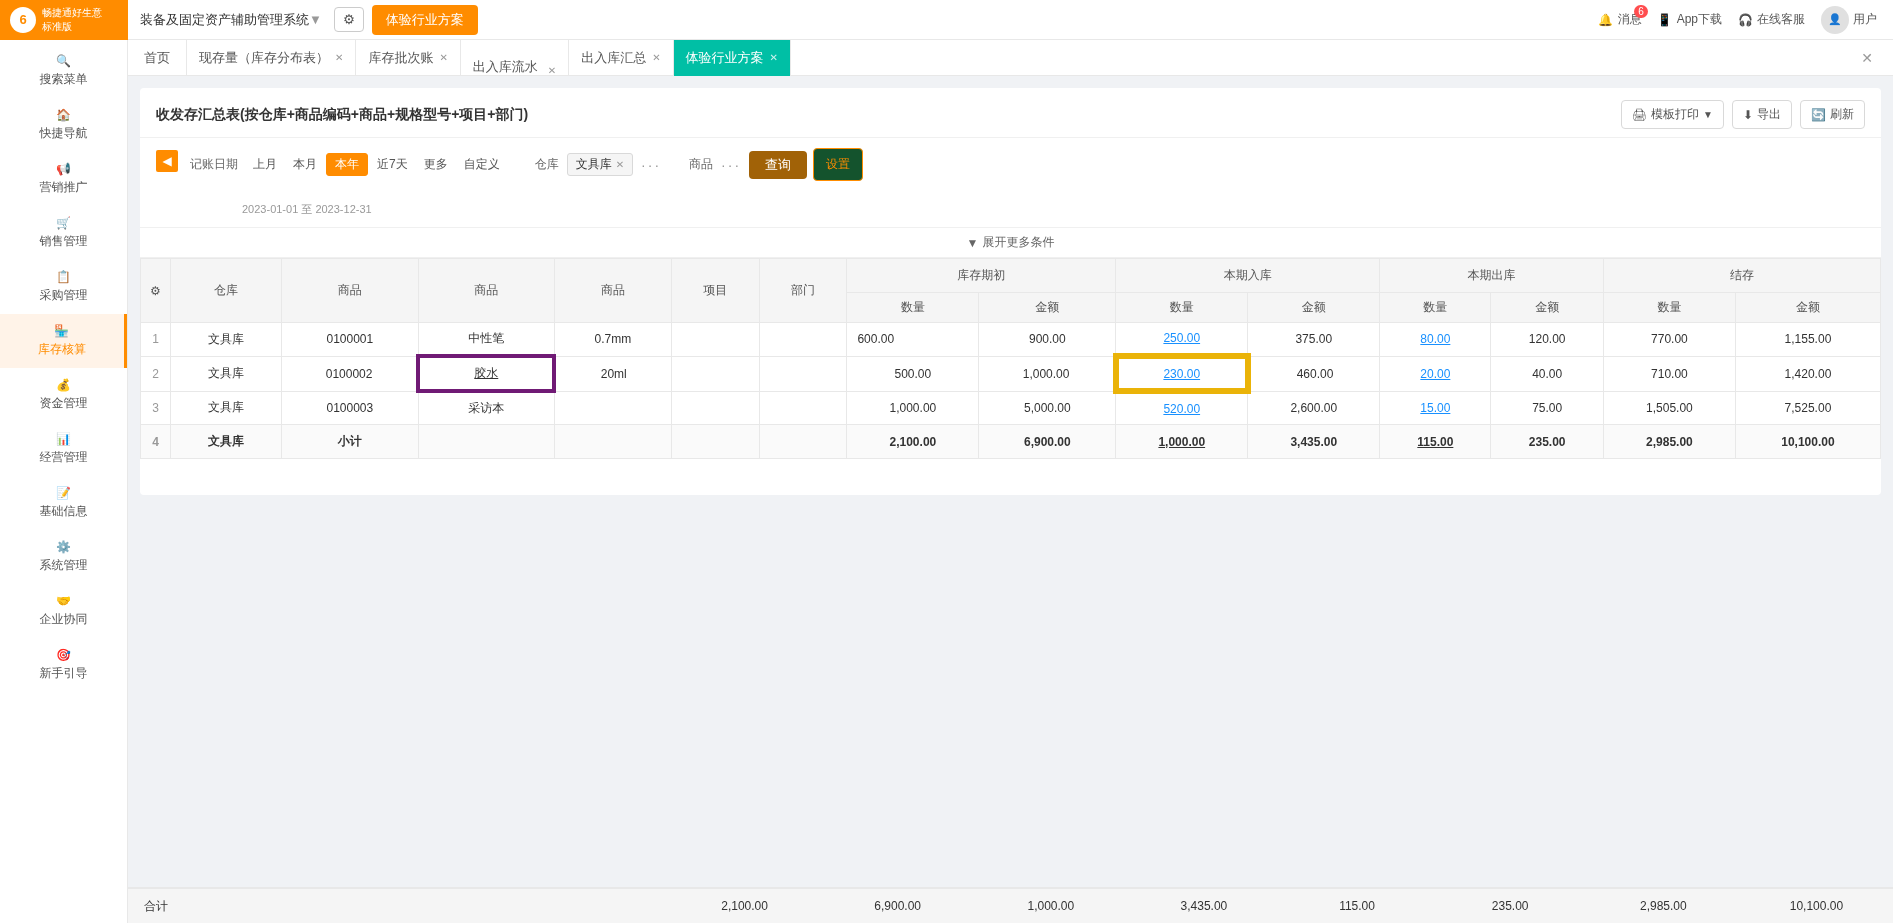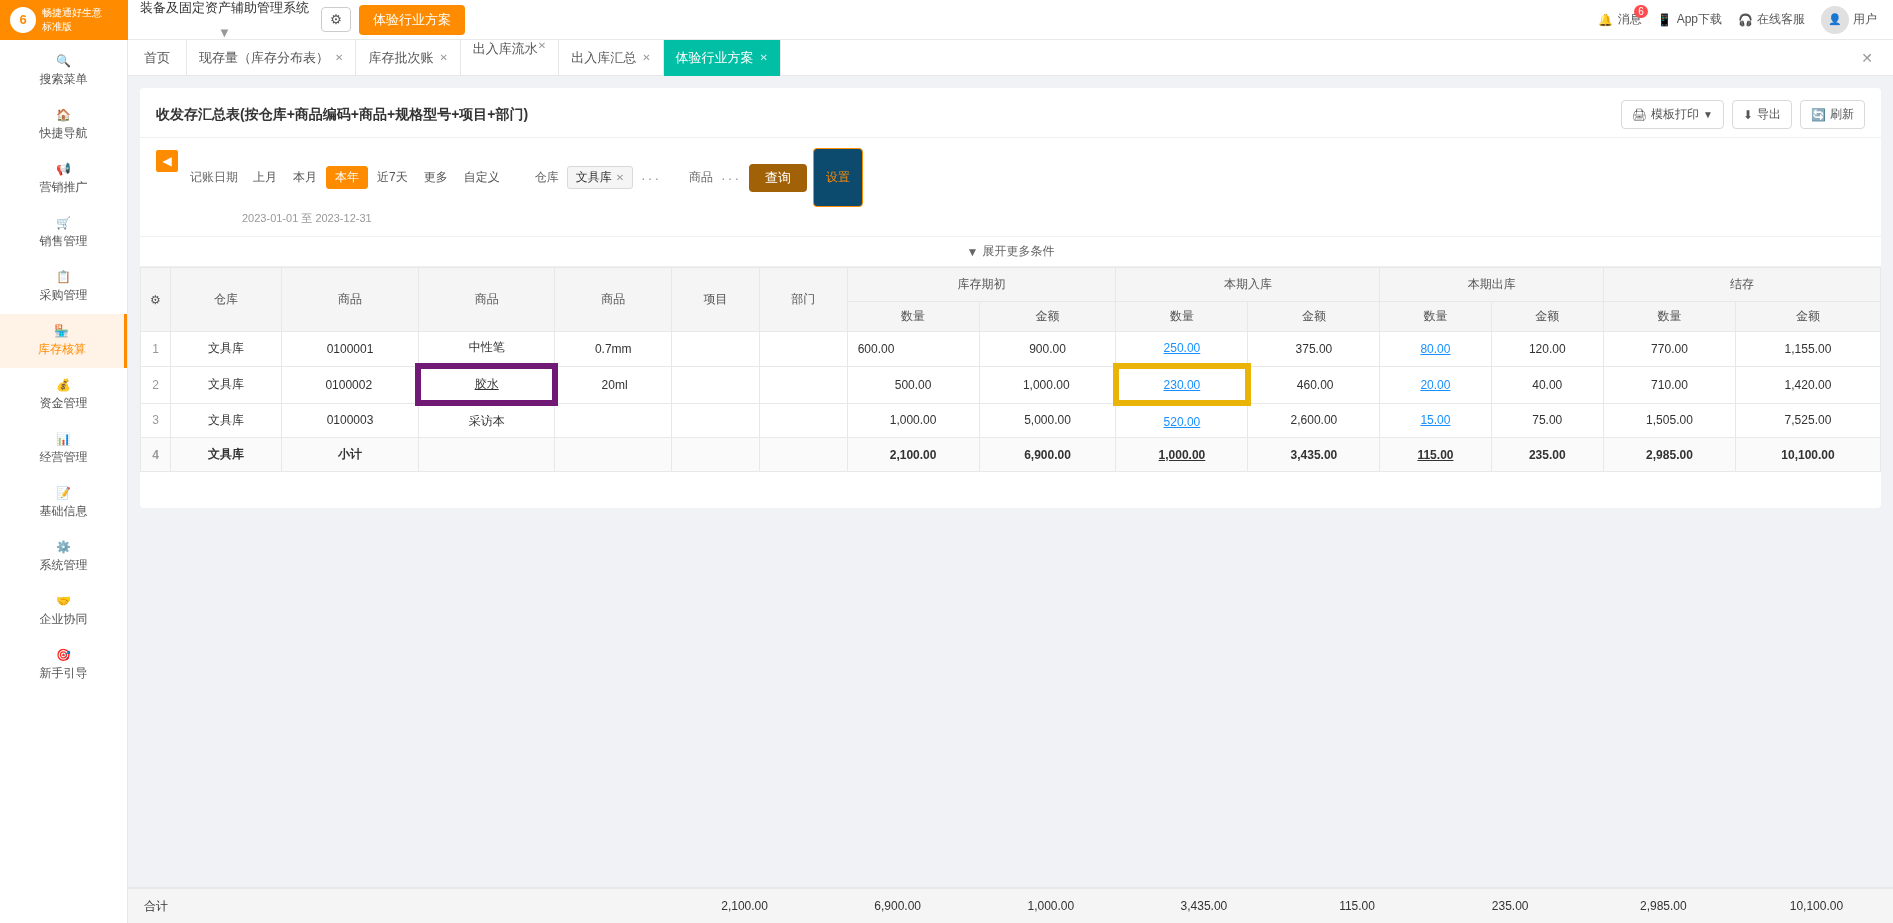--- a/index.html
+++ b/index.html
@@ -13,21 +13,21 @@
 <body>
 
 <div style="display:flex; align-items:center; height:40px; background:#fff; border-bottom:1px solid #e8e8e8;">
   <div style="display:flex;align-items:center;width:128px;background:#ff8c00;height:40px;padding:0 10px;">
     <div style="width:26px;height:26px;background:#fff;border-radius:50%;display:flex;align-items:center;justify-content:center;color:#ff8c00;font-weight:bold;font-size:13px;margin-right:6px;">6</div>
     <div style="color:#fff;font-size:10px;line-height:1.4;">
       <div>畅捷通好生意</div>
       <div>标准版</div>
     </div>
   </div>
-  <div style="margin-left:12px;font-size:13px;color:#333;display:flex;align-items:center;gap:8px;flex-direction:column;">
+  <div style="margin-left:12px;font-size:13px;color:#333;display:flex;align-items:center;gap:0;">
     <span>装备及固定资产辅助管理系统</span>
     <span style="cursor:pointer;color:#999;">▼</span>
   </div>
   <button style="margin-left:12px;background:none;border:1px solid #ccc;border-radius:4px;padding:4px 8px;cursor:pointer;color:#555;">⚙</button>
   <button style="margin-left:8px;background:#ff8c00;color:#fff;border:none;padding:6px 14px;border-radius:4px;cursor:pointer;font-size:13px;">体验行业方案</button>
   <div style="margin-left:auto;display:flex;align-items:center;gap:16px;margin-right:16px;">
     <div style="display:flex;align-items:center;gap:4px;cursor:pointer;font-size:12px;color:#555;position:relative;">
       <span>🔔</span>
       <span style="background:#ff4d4f;color:#fff;border-radius:8px;font-size:10px;padding:1px 4px;position:absolute;top:-6px;right:-6px;">6</span>
       <span>消息</span>
@@ -107,21 +107,21 @@
         <span>首页</span>
       </div>
       <div style="display:flex;align-items:center;padding:0 12px;height:36px;cursor:pointer;font-size:13px;color:#555;border-right:1px solid #e8e8e8;gap:6px;">
         <span>现存量（库存分布表）</span>
         <span style="font-size:10px;cursor:pointer;color:#999;">✕</span>
       </div>
       <div style="display:flex;align-items:center;padding:0 12px;height:36px;cursor:pointer;font-size:13px;color:#555;border-right:1px solid #e8e8e8;gap:6px;">
         <span>库存批次账</span>
         <span style="font-size:10px;cursor:pointer;color:#999;">✕</span>
       </div>
-      <div style="display:flex;align-items:flex-start;padding:0 12px;height:36px;cursor:pointer;font-size:13px;color:#555;border-right:1px solid #e8e8e8;gap:0;font-family:Liberation Serif, serif;">
+      <div style="display:flex;align-items:flex-end;padding:0 12px;height:36px;cursor:pointer;font-size:13px;color:#555;border-right:1px solid #e8e8e8;gap:10px;font-family:Liberation Serif, serif;">
         <span>出入库流水</span>
         <span style="font-size:10px;cursor:pointer;color:#999;">✕</span>
       </div>
       <div style="display:flex;align-items:center;padding:0 12px;height:36px;cursor:pointer;font-size:13px;color:#555;border-right:1px solid #e8e8e8;gap:6px;">
         <span>出入库汇总</span>
         <span style="font-size:10px;cursor:pointer;color:#999;">✕</span>
       </div>
       <div style="display:flex;align-items:center;padding:0 12px;height:36px;cursor:pointer;font-size:13px;color:#fff;background:#00bfa5;border-right:1px solid #e8e8e8;gap:6px;">
         <span>体验行业方案</span>
         <span style="font-size:10px;cursor:pointer;color:rgba(255,255,255,0.8);">✕</span>
@@ -148,42 +148,42 @@
             </button>
             <button style="display:flex;align-items:center;gap:4px;padding:5px 10px;border:1px solid #d9d9d9;border-radius:4px;cursor:pointer;background:#fff;font-size:12px;color:#555;">
               <span>🔄</span>
               <span>刷新</span>
             </button>
           </div>
         </div>
 
         <div style="padding:10px 16px;display:flex;align-items:flex-start;gap:12px;border-bottom:1px solid #f0f0f0;">
           <div style="width:22px;height:22px;background:#ff8c00;color:#fff;display:flex;align-items:center;justify-content:center;border-radius:2px;cursor:pointer;font-size:12px;margin-top:2px;">◀</div>
-          <div style="display:flex;flex-direction:column;gap:4px;">
+          <div style="display:flex;flex-direction:column;gap:21px;">
             <div style="display:flex;align-items:center;gap:8px;">
               <span style="color:#666;font-size:12px;">记账日期</span>
               <div style="display:flex;align-items:center;gap:2px;">
                 <button style="padding:2px 6px;border-radius:3px;cursor:pointer;font-size:12px;color:#555;border:1px solid transparent;background:none;">上月</button>
                 <button style="padding:2px 6px;border-radius:3px;cursor:pointer;font-size:12px;color:#555;border:1px solid transparent;background:none;">本月</button>
                 <button style="padding:2px 8px;border-radius:3px;cursor:pointer;font-size:12px;color:#fff;border:1px solid #ff8c00;background:#ff8c00;">本年</button>
                 <button style="padding:2px 6px;border-radius:3px;cursor:pointer;font-size:12px;color:#555;border:1px solid transparent;background:none;">近7天</button>
                 <button style="padding:2px 6px;border-radius:3px;cursor:pointer;font-size:12px;color:#555;border:1px solid transparent;background:none;">更多</button>
                 <button style="padding:2px 6px;border-radius:3px;cursor:pointer;font-size:12px;color:#555;border:1px solid transparent;background:none;">自定义</button>
               </div>
               <span style="margin-left:20px;color:#666;font-size:12px;">仓库</span>
               <div style="display:flex;align-items:center;gap:4px;background:#f5f5f5;border:1px solid #d9d9d9;border-radius:3px;padding:2px 8px;font-size:12px;">
                 <span>文具库</span>
                 <span style="cursor:pointer;color:#999;font-size:10px;">✕</span>
               </div>
               <span style="color:#999;cursor:pointer;font-size:14px;letter-spacing:2px;">···</span>
               <span style="margin-left:20px;color:#666;font-size:12px;">商品</span>
               <span style="color:#999;cursor:pointer;font-size:14px;letter-spacing:2px;">···</span>
               <div style="margin-left:auto;display:flex;align-items:center;gap:6px;">
                 <button style="background:#a16207;color:#fff;border:none;padding:5px 16px;border-radius:4px;cursor:pointer;font-size:13px;">查询</button>
-                <button style="color:#ff8c00;border:1px solid #ff8c00;padding:20px 12px;border-radius:4px;cursor:pointer;background:#0c4a6e;font-size:12px;">设置</button>
+                <button style="color:#ff8c00;border:1px solid #ff8c00;padding:7px 12px;border-radius:4px;cursor:pointer;background:#14532d;font-size:12px;">设置</button>
               </div>
             </div>
             <div>
               <span style="font-size:11px;color:#999;margin-left:52px;">2023-01-01 至 2023-12-31</span>
             </div>
           </div>
         </div>
 
         <div style="padding:6px 16px;border-bottom:1px solid #f0f0f0;display:flex;align-items:center;justify-content:center;">
           <button style="display:flex;align-items:center;gap:4px;color:#666;cursor:pointer;font-size:12px;background:none;border:none;">
@@ -236,21 +236,21 @@
                 <td style="padding:7px 10px;border:1px solid #e8e8e8;text-align:center;color:#1890ff;text-decoration:underline;cursor:pointer;">80.00</td>
                 <td style="padding:7px 10px;border:1px solid #e8e8e8;text-align:center;">120.00</td>
                 <td style="padding:7px 10px;border:1px solid #e8e8e8;text-align:center;">770.00</td>
                 <td style="padding:7px 10px;border:1px solid #e8e8e8;text-align:center;">1,155.00</td>
               </tr>
 
               <tr>
                 <td style="padding:7px 6px;border:1px solid #e8e8e8;text-align:center;color:#999;">2</td>
                 <td style="padding:7px 10px;border:1px solid #e8e8e8;text-align:center;">文具库</td>
                 <td style="padding:7px 10px;border:1px solid #e8e8e8;text-align:center;">0100002</td>
-                <td style="padding:7px 10px;border:6px solid #701a75;text-align:center;text-decoration:underline;">胶水</td>
+                <td style="padding:7px 10px;border:4px solid #701a75;text-align:center;text-decoration:underline;">胶水</td>
                 <td style="padding:7px 10px;border:1px solid #e8e8e8;text-align:center;">20ml</td>
                 <td style="padding:7px 10px;border:1px solid #e8e8e8;text-align:center;"></td>
                 <td style="padding:7px 10px;border:1px solid #e8e8e8;text-align:center;"></td>
                 <td style="padding:7px 10px;border:1px solid #e8e8e8;text-align:center;">500.00</td>
                 <td style="padding:7px 10px;border:1px solid #e8e8e8;text-align:center;">1,000.00</td>
                 <td style="padding:7px 10px;border:6px solid #eab308;text-align:center;color:#1890ff;text-decoration:underline;cursor:pointer;">230.00</td>
                 <td style="padding:7px 10px;border:1px solid #e8e8e8;text-align:center;">460.00</td>
                 <td style="padding:7px 10px;border:1px solid #e8e8e8;text-align:center;color:#1890ff;text-decoration:underline;cursor:pointer;">20.00</td>
                 <td style="padding:7px 10px;border:1px solid #e8e8e8;text-align:center;">40.00</td>
                 <td style="padding:7px 10px;border:1px solid #e8e8e8;text-align:center;">710.00</td>

